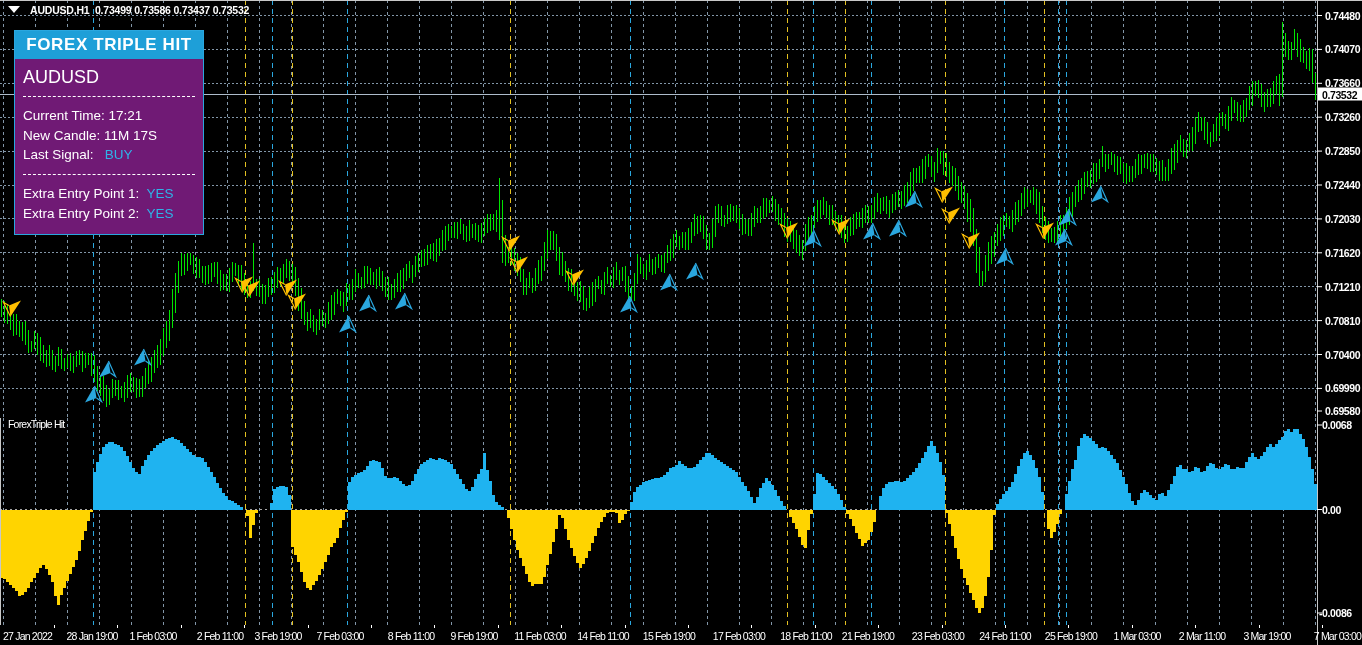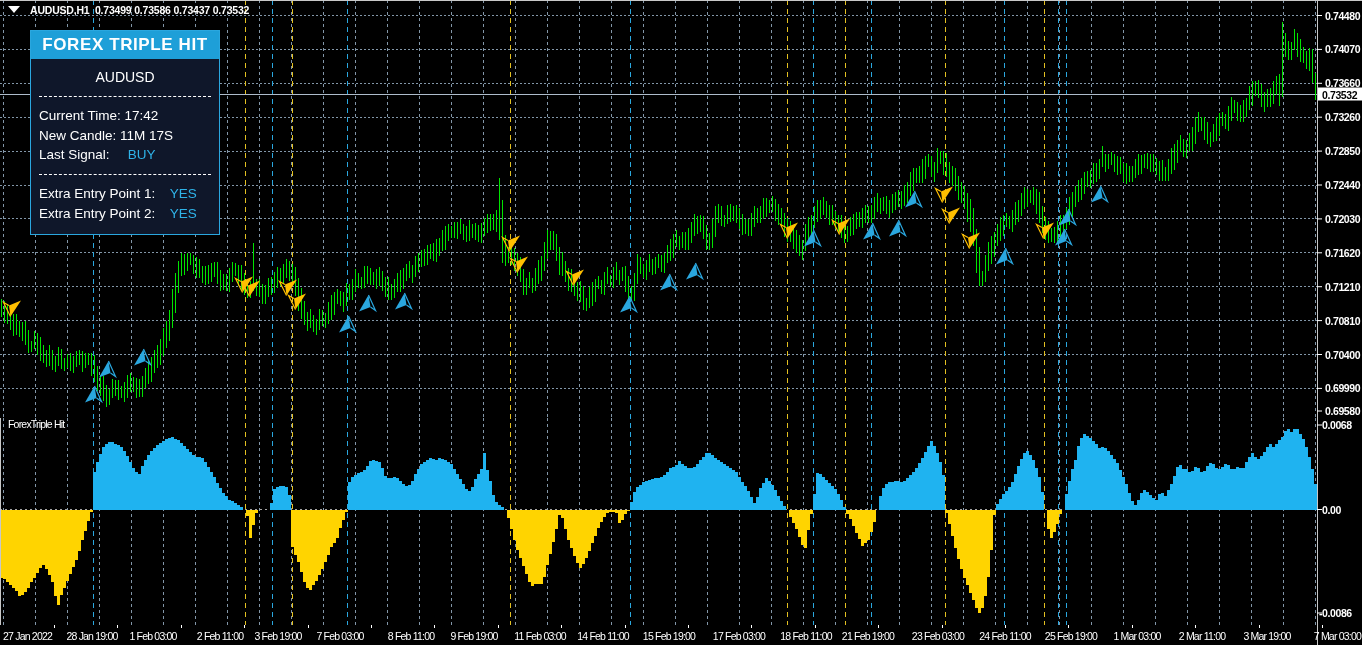--- a/index.html
+++ b/index.html
@@ -2,29 +2,29 @@
 <html><head><meta charset="utf-8">
 <style>
 html,body { margin:0; padding:0; background:#000; }
 #wrap { position:relative; width:1362px; height:645px; overflow:hidden;
         font-family:"Liberation Sans", sans-serif; }
 svg text { font-family:"Liberation Sans", sans-serif; }
 .ax { font-size:10.5px; font-weight:bold; fill:#fff; letter-spacing:-0.4px; }
 .axb { font-size:10.5px; font-weight:bold; fill:#000; letter-spacing:-0.4px; }
 .tx { font-size:10.5px; fill:#fff; letter-spacing:-0.8px; }
 .ti { font-size:10.5px; font-weight:bold; fill:#fff; letter-spacing:-0.2px; }
-#panel { position:absolute; left:30px; top:30px; width:188px; border:1px solid #2AA7DF;
-         background:#0f172a; }
+#panel { position:absolute; left:14px; top:30px; width:188px; border:1px solid #2AA7DF;
+         background:#701a75; }
 #phead { background:#1E9FD8; color:#fff; font-size:17px; font-weight:bold;
          text-align:center; letter-spacing:0.6px; height:28px; line-height:28px; }
 #pbody { color:#fff; font-size:13.5px; line-height:16px; padding:0 8px 12px 8px; }
-.pair { text-align:center; margin:10px 0 0 0; font-size:14px; }
+.pair { margin:10px 0 0 0; font-size:18px; }
 .dash { border-top:1px dashed #fff; margin:11px 0; }
 .row { margin:3.5px 0 0 0; }
-.c { color:#2FB3E8;margin-left:7px; }
+.c { color:#2FB3E8; }
 </style></head>
 <body>
 <div id="wrap">
 <svg width="1362" height="645" viewBox="0 0 1362 645" xmlns="http://www.w3.org/2000/svg">
       <rect x="0" y="0" width="1362" height="645" fill="#000"></rect>
       <path d="M0 15.5 H1317 M0 49.4 H1317 M0 83.3 H1317 M0 117.2 H1317 M0 151.1 H1317 M0 185.0 H1317 M0 218.9 H1317 M0 252.8 H1317 M0 286.7 H1317 M0 320.6 H1317 M0 354.5 H1317 M0 388.4 H1317" stroke="#8296A8" stroke-width="1" fill="none" stroke-dasharray="2 2" shape-rendering="crispEdges"></path>
       <path d="M3.4 0 V417 M35.4 0 V417 M67.4 0 V417 M99.4 0 V417 M131.4 0 V417 M163.4 0 V417 M195.4 0 V417 M227.4 0 V417 M259.4 0 V417 M291.4 0 V417 M323.4 0 V417 M355.4 0 V417 M387.4 0 V417 M419.4 0 V417 M451.4 0 V417 M483.4 0 V417 M515.4 0 V417 M547.4 0 V417 M579.4 0 V417 M611.4 0 V417 M643.4 0 V417 M675.4 0 V417 M707.4 0 V417 M739.4 0 V417 M771.4 0 V417 M803.4 0 V417 M835.4 0 V417 M867.4 0 V417 M899.4 0 V417 M931.4 0 V417 M963.4 0 V417 M995.4 0 V417 M1027.4 0 V417 M1059.4 0 V417 M1091.4 0 V417 M1123.4 0 V417 M1155.4 0 V417 M1187.4 0 V417 M1219.4 0 V417 M1251.4 0 V417 M1283.4 0 V417 M1315.4 0 V417" stroke="#8296A8" stroke-width="1" fill="none" stroke-dasharray="3 3" shape-rendering="crispEdges"></path>
       <path d="M3.4 418 V625 M35.4 418 V625 M67.4 418 V625 M99.4 418 V625 M131.4 418 V625 M163.4 418 V625 M195.4 418 V625 M227.4 418 V625 M259.4 418 V625 M291.4 418 V625 M323.4 418 V625 M355.4 418 V625 M387.4 418 V625 M419.4 418 V625 M451.4 418 V625 M483.4 418 V625 M515.4 418 V625 M547.4 418 V625 M579.4 418 V625 M611.4 418 V625 M643.4 418 V625 M675.4 418 V625 M707.4 418 V625 M739.4 418 V625 M771.4 418 V625 M803.4 418 V625 M835.4 418 V625 M867.4 418 V625 M899.4 418 V625 M931.4 418 V625 M963.4 418 V625 M995.4 418 V625 M1027.4 418 V625 M1059.4 418 V625 M1091.4 418 V625 M1123.4 418 V625 M1155.4 418 V625 M1187.4 418 V625 M1219.4 418 V625 M1251.4 418 V625 M1283.4 418 V625 M1315.4 418 V625" stroke="#8296A8" stroke-width="1" fill="none" stroke-dasharray="3 3" shape-rendering="crispEdges"></path>
       <path d="M93.5 0 V625 M272.5 0 V625 M347.5 0 V625 M630.5 0 V625 M813.5 0 V625 M871.5 0 V625 M1004.5 0 V625 M1058.5 0 V625 M1066.5 0 V625" stroke="#2AA7DF" stroke-width="1" fill="none" stroke-dasharray="5 4" shape-rendering="crispEdges"></path>
       <path d="M245.5 0 V625 M292.5 0 V625 M510.5 0 V625 M787.5 0 V625 M845.5 0 V625 M945.5 0 V625 M1044.5 0 V625" stroke="#E3C021" stroke-width="1" fill="none" stroke-dasharray="5 4" shape-rendering="crispEdges"></path>
@@ -143,21 +143,21 @@
       <text x="8" y="428" class="tx">ForexTriple Hit</text>
       <path d="M8 6 L20 6 L14 13 Z" fill="#fff"></path>
       <text x="30" y="14" class="ti">AUDUSD,H1&nbsp;&nbsp;0.73499 0.73586 0.73437 0.73532</text>
     </svg>
 
 <div id="panel">
   <div id="phead">FOREX TRIPLE HIT</div>
   <div id="pbody">
     <div class="pair">AUDUSD</div>
     <div class="dash"></div>
-    <div class="row">Current Time: 17:42</div>
+    <div class="row">Current Time: 17:21</div>
     <div class="row">New Candle: 11M 17S</div>
     <div class="row">Last Signal:&nbsp;&nbsp; <span class="c">BUY</span></div>
     <div class="dash"></div>
     <div class="row">Extra Entry Point 1:&nbsp; <span class="c">YES</span></div>
     <div class="row">Extra Entry Point 2:&nbsp; <span class="c">YES</span></div>
   </div>
 </div>
 
 </div>
 </body></html>

